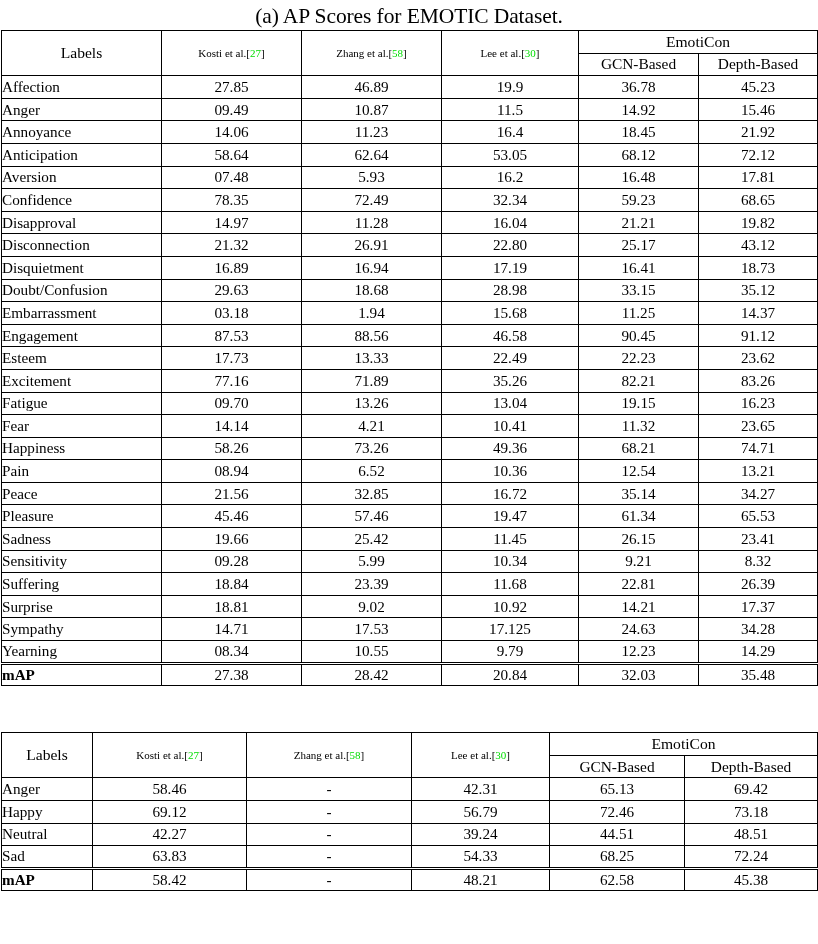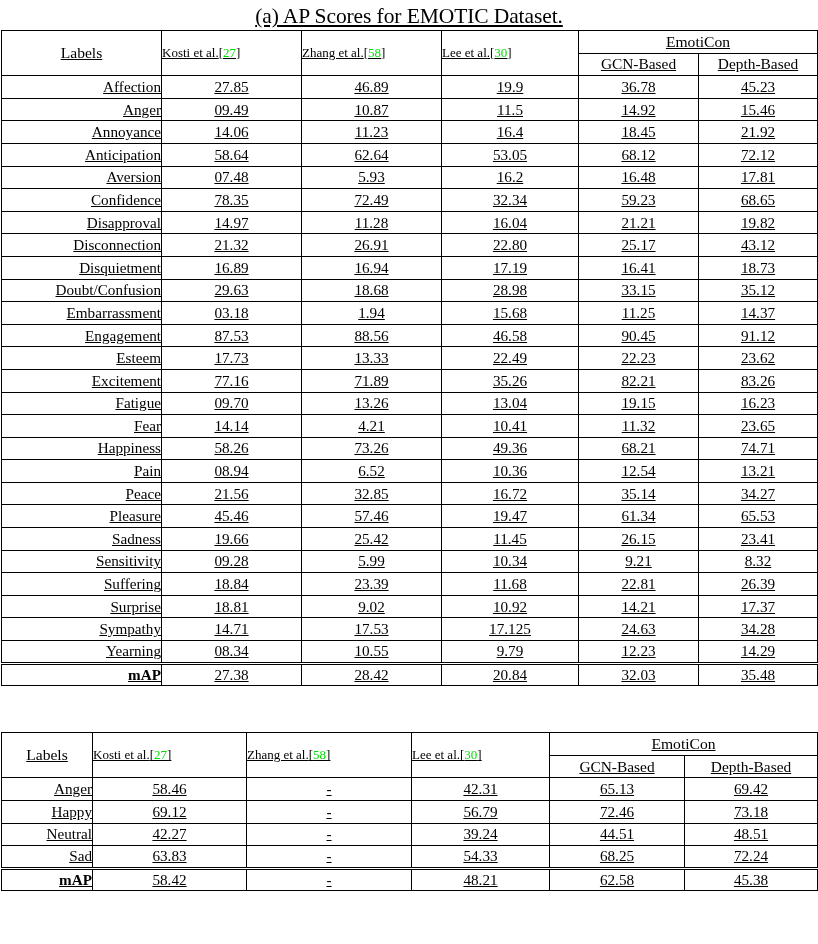--- a/index.html
+++ b/index.html
@@ -12,21 +12,20 @@
     height: 944px;
     font-family: "Liberation Serif", "DejaVu Serif", serif;
     color: #000000;
     overflow: hidden;
   }
   .page {
     width: 818px;
     height: 944px;
     position: relative;
     box-sizing: border-box;
-    text-decoration: underline;
   }
 
   .caption {
     text-align: center;
     font-size: 21.5px;
     line-height: 27px;
     font-family: "Liberation Serif", "DejaVu Serif", serif;
     color: #000;
     letter-spacing: -0.1px;
   }
@@ -45,21 +44,22 @@
     border: 1px solid #000;
     padding: 0;
     font-weight: normal;
     vertical-align: middle;
     height: 22.6px;
     box-sizing: border-box;
   }
 
   
   .hd {
-    font-size: 13px;
+    text-align: center;
+    font-size: 11px;
     white-space: nowrap;
   }
   .hd-labels {
     text-align: center;
     padding-left: 6px;
     font-weight: bold;
     font-size: 15.6px;
   }
   .hd-emoticon {
     text-align: center;
@@ -72,21 +72,21 @@
     text-align: center;
     font-size: 15.4px;
     white-space: nowrap;
   }
 
   .cite { color: #00dd00; }
   .brk { color: #000; }
 
   
   .lbl {
-    text-align: right;
+    text-align: left;
     padding-left: 5px;
     white-space: nowrap;
     font-size: 15.2px;
   }
   .num {
     text-align: center;
     font-size: 15.2px;
   }
   .b { font-weight: bold; }
 

